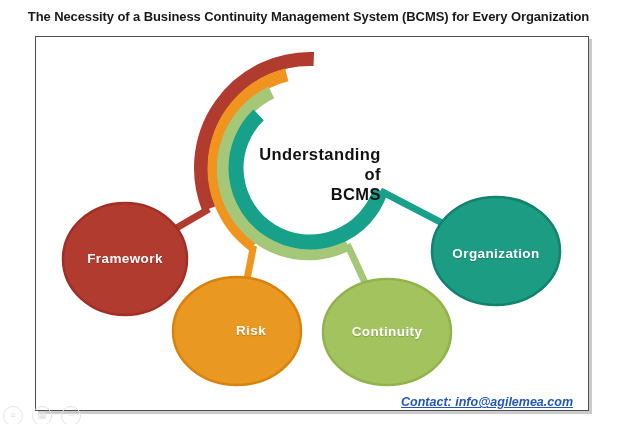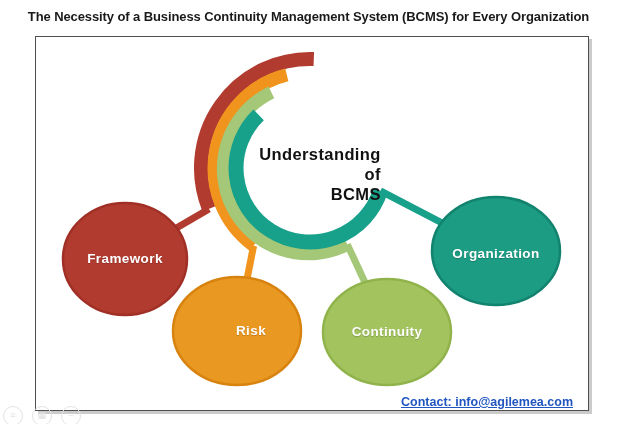--- a/index.html
+++ b/index.html
@@ -60,20 +60,21 @@
     white-space: nowrap;
   }
   .label-framework   { left: 125px; top: 258px; }
   .label-risk        { left: 251px; top: 330px; }
   .label-continual   { left: 387px; top: 331px; }
   .label-applicability { left: 496px; top: 253px; }
   .contact-line {
     position: absolute;
     right: 44px; top: 395px;
     font-size: 12.5px;
+    font-style: italic;
     font-weight: bold;
     text-decoration: underline;
     white-space: nowrap;
   }
   .ghost-icons {
     position: absolute;
     left: 3px; top: 406px;
     display: flex;
     gap: 9px;
   }

